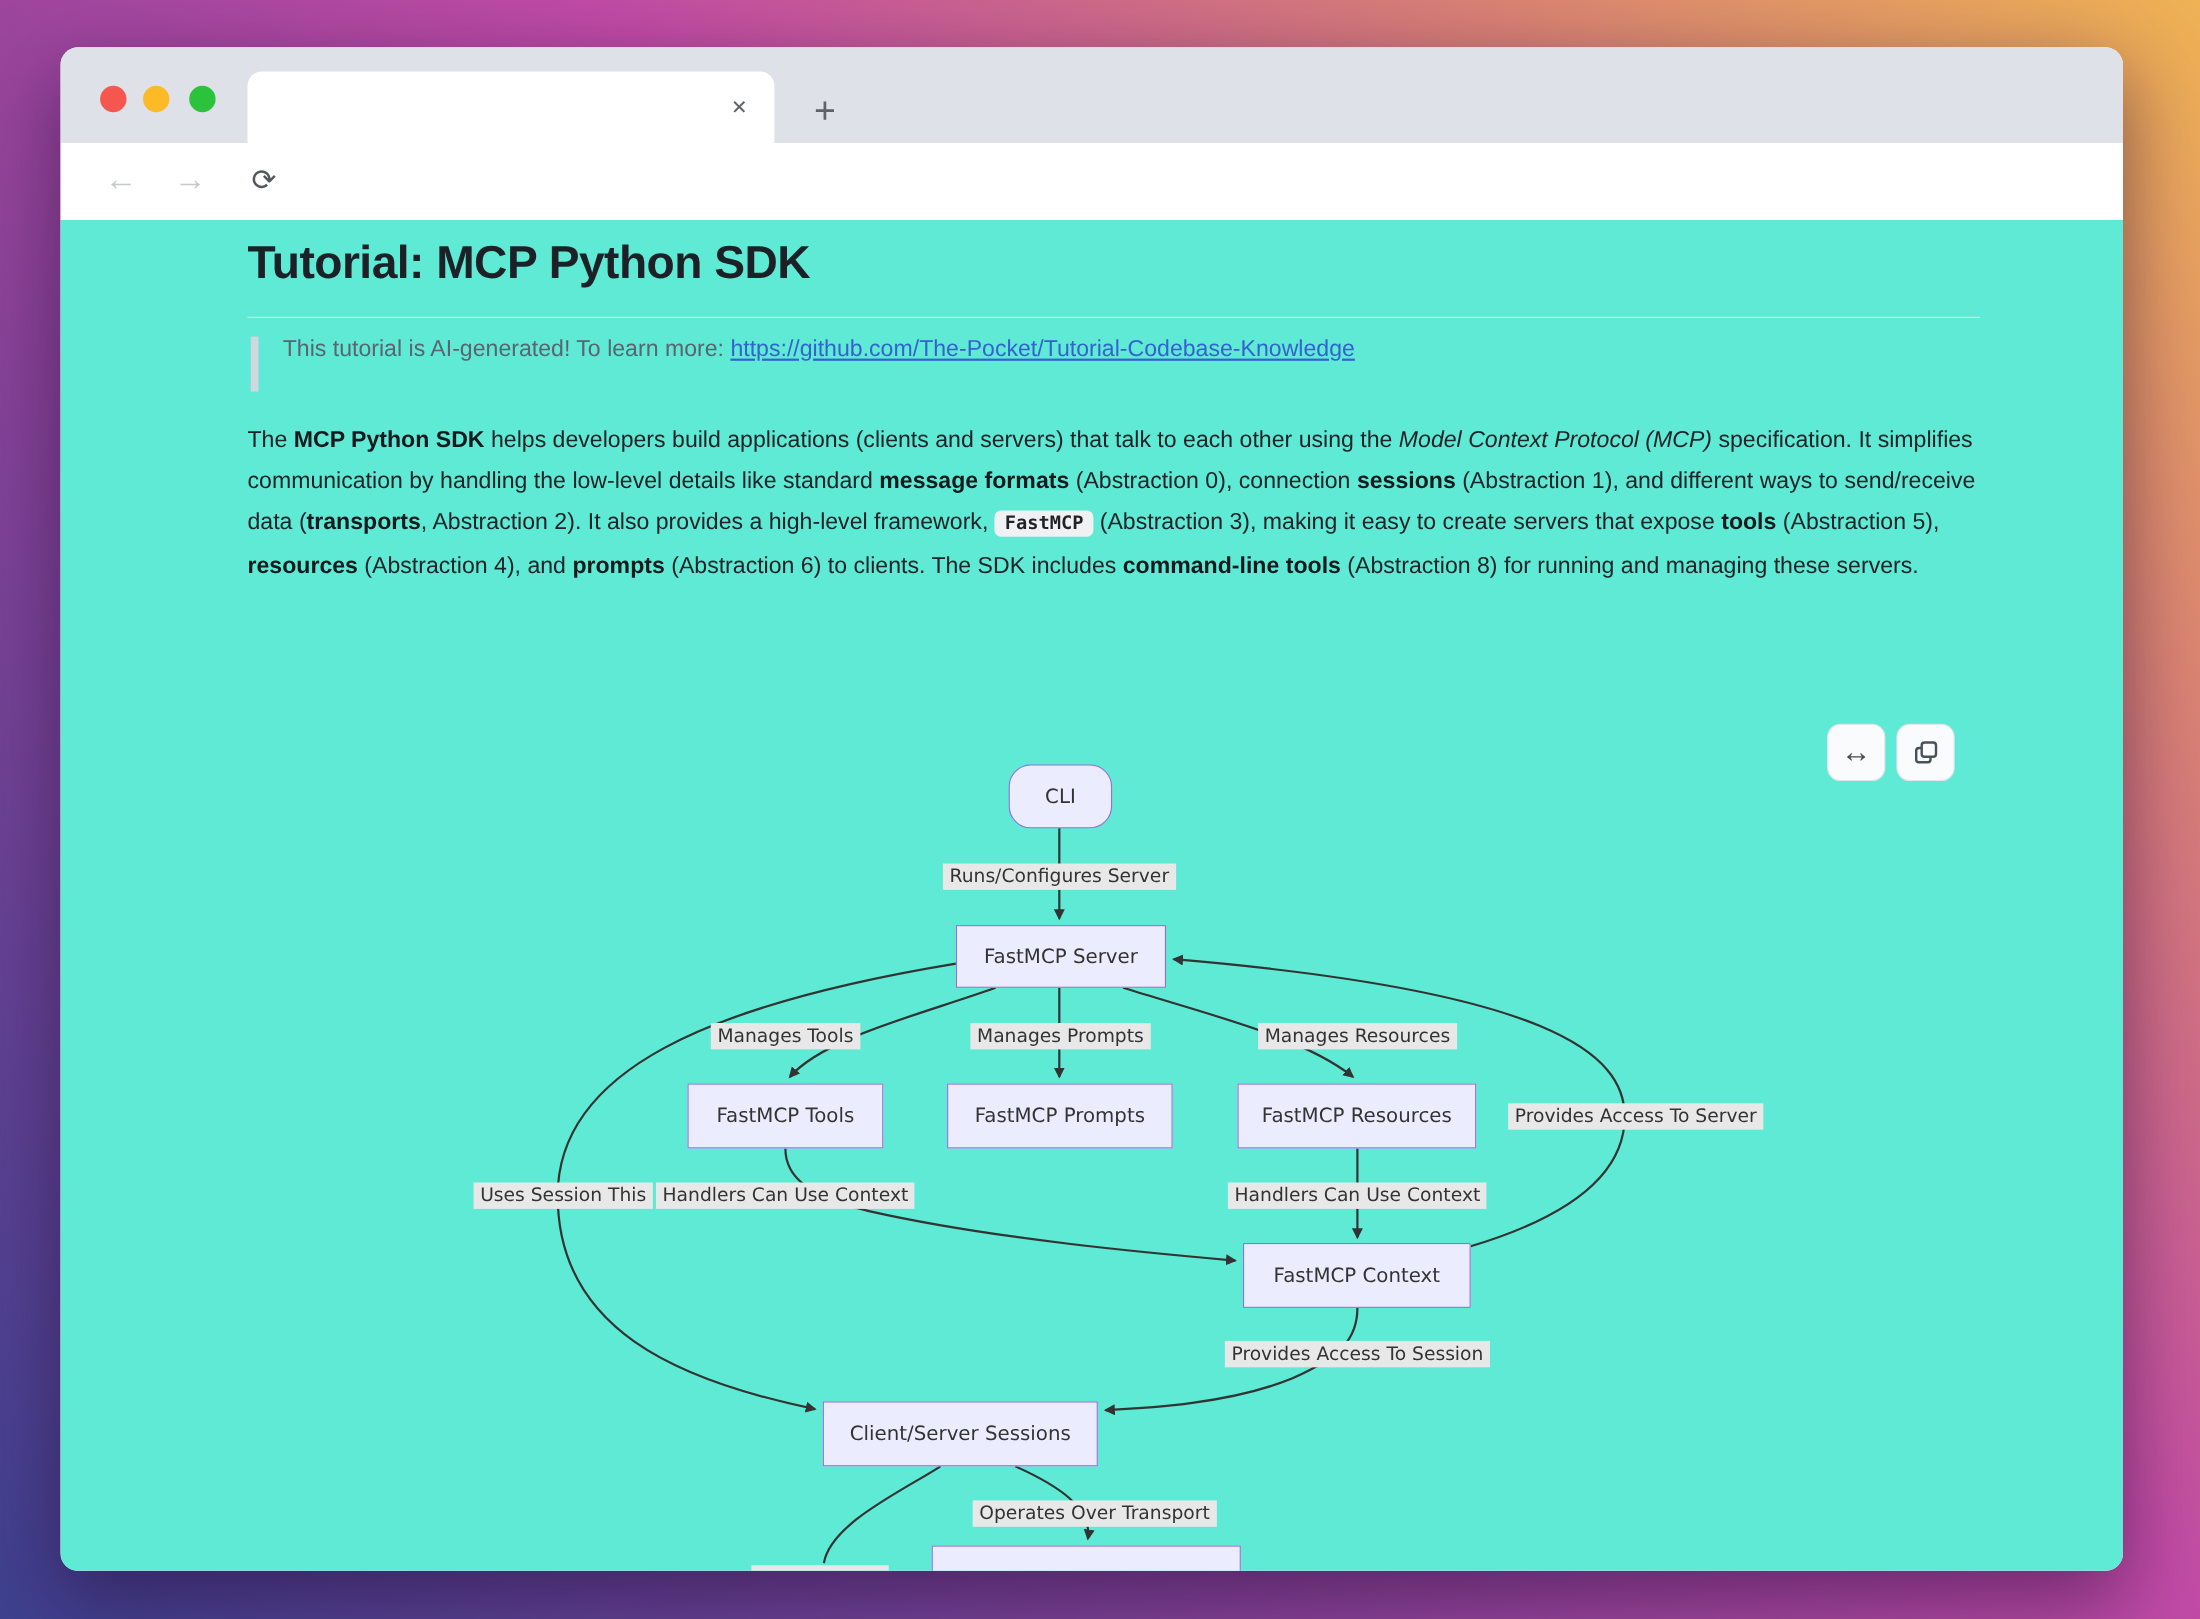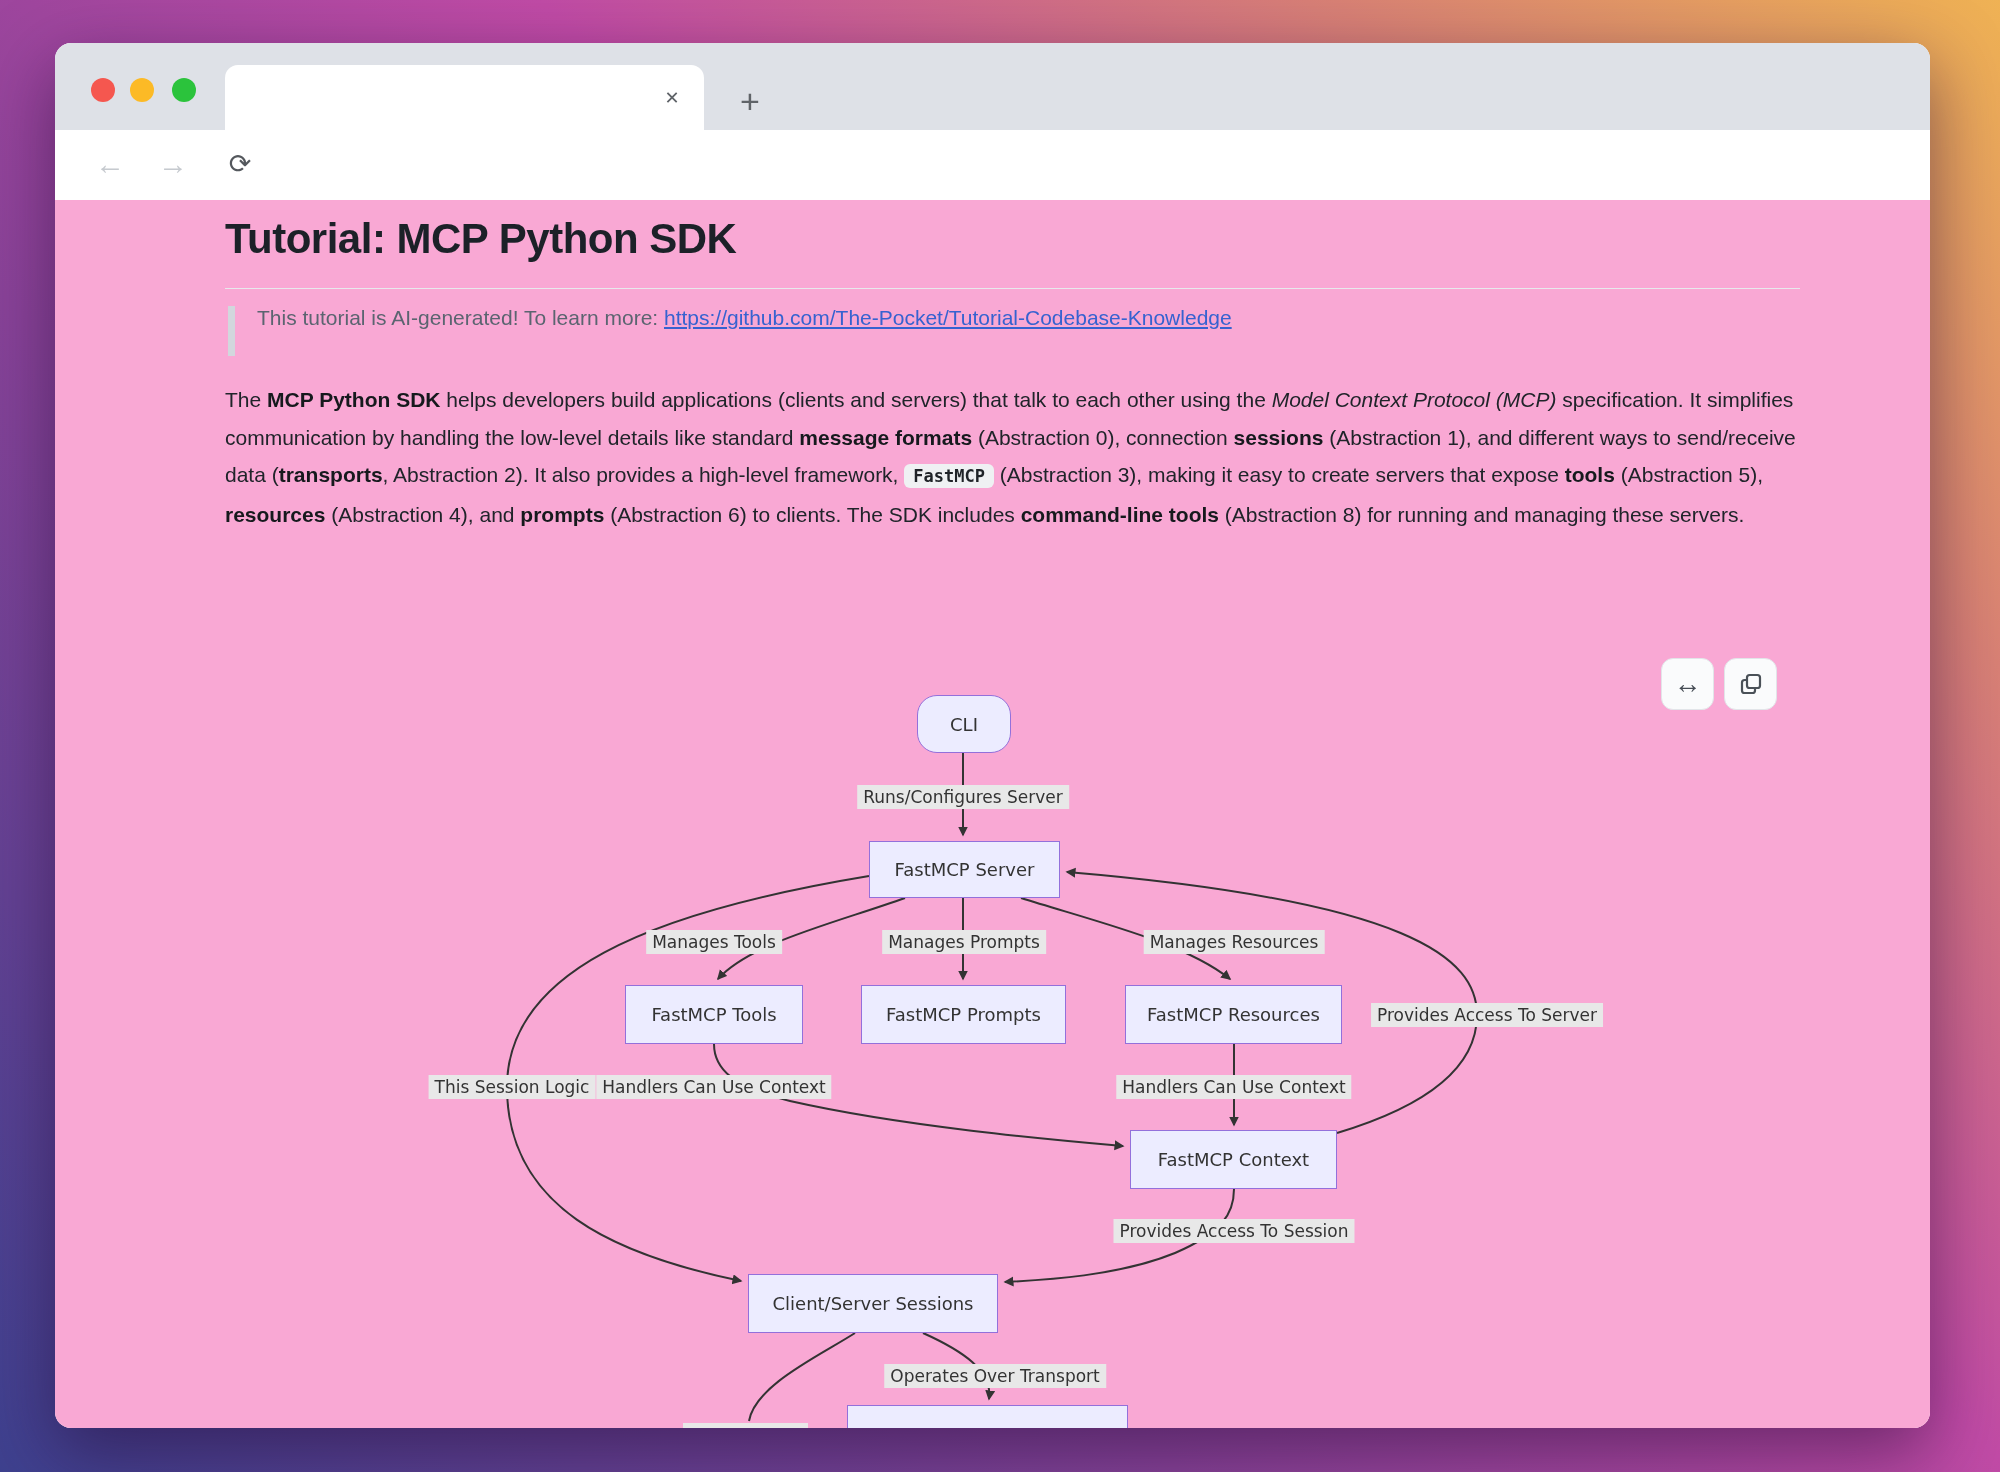--- a/index.html
+++ b/index.html
@@ -41,21 +41,21 @@
   .addressbar {
     position:absolute; left:230px; top:97px; width:1492px; height:46px;
     background:#eff1f4; border-radius:23px; border:none; outline:none;
     font-size:18px; color:#333; padding:0 22px; font-family:"Liberation Sans",sans-serif;
   }
   .ic-profile { position:absolute; left:1750px; top:104px; width:34px; height:34px; }
   .ic-dots { position:absolute; left:1815px; top:87px; width:30px; height:70px; line-height:68px;
              text-align:center; font-size:26px; color:#5f6368; }
 
   
-  .content { position:absolute; left:0; top:157px; width:100%; height:1228px; background:#f9a8d4; }
+  .content { position:absolute; left:0; top:157px; width:100%; height:1228px; background:#5eead4; }
   .page-title { position:absolute; left:170px; top:15px; font-size:42px; font-weight:600; color:#1c2128; letter-spacing:-.5px; }
   .title-rule { position:absolute; left:170px; top:88px; width:1575px; height:1px; background:#e7e9ec; }
   .bq { position:absolute; left:173px; top:106px; display:flex; }
   .bq-bar { width:7px; height:50px; background:#d2d7dd; margin-right:22px; }
   .bq-text { font-size:21px; color:#5b6470; }
   .intro { position:absolute; left:170px; top:181px; width:1572px; font-size:21px; line-height:37.6px; color:#20242a; }
   .intro strong, .src-label { font-weight:700; color:#16191d; }
   .intro em { font-style:italic; }
   .codepill {
     font-family:"DejaVu Sans Mono", monospace; font-weight:700; font-size:17px;
@@ -177,21 +177,21 @@
       <path d="M1179,1146 C1179,1172 1166,1190 1120,1210 C1064,1233 990,1237 950,1239" marker-end="url(#arr)"></path>
       <path d="M868,1290 C908,1308 938,1328 934,1356" marker-end="url(#arr)"></path>
       <path d="M800,1290 C766,1312 700,1342 694,1378"></path>
     </g>
   </svg>
 
   <div class="elabel l-runs">Runs/Configures Server</div>
   <div class="elabel l-mtools">Manages Tools</div>
   <div class="elabel l-mprompts">Manages Prompts</div>
   <div class="elabel l-mresources">Manages Resources</div>
-  <div class="elabel l-usession">This Session Logic</div>
+  <div class="elabel l-usession">Uses Session This</div>
   <div class="elabel l-hleft">Handlers Can Use Context</div>
   <div class="elabel l-hright">Handlers Can Use Context</div>
   <div class="elabel l-pserver">Provides Access To Server</div>
   <div class="elabel l-psession">Provides Access To Session</div>
   <div class="elabel l-otransport">Operates Over Transport</div>
   <div class="l-partial"></div>
 
   <div class="node n-cli">CLI</div>
   <div class="node n-server">FastMCP Server</div>
   <div class="node n-tools">FastMCP Tools</div>

